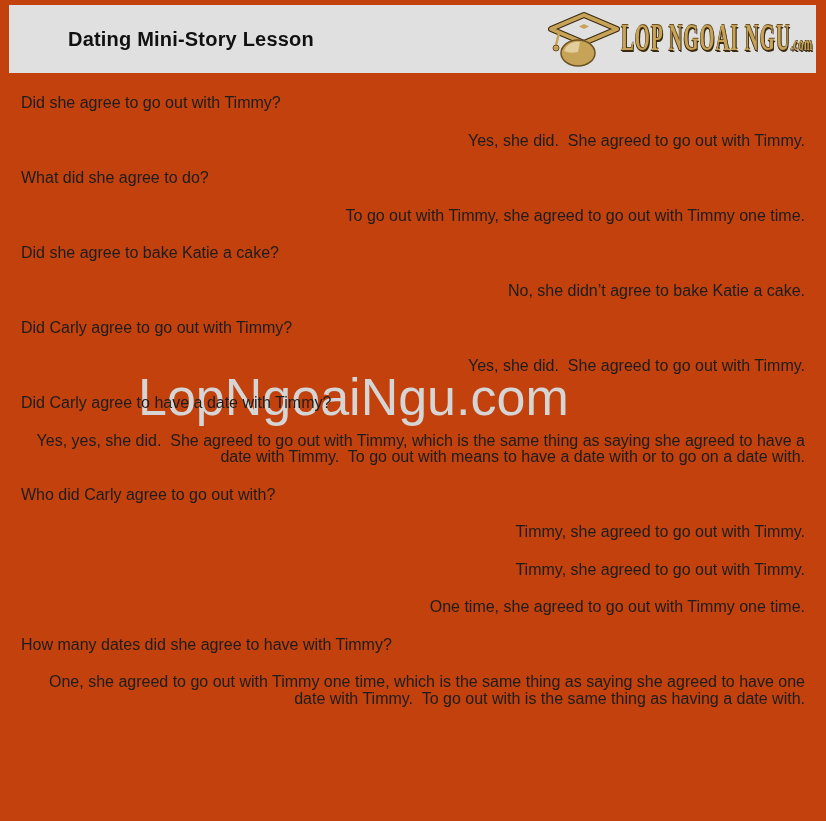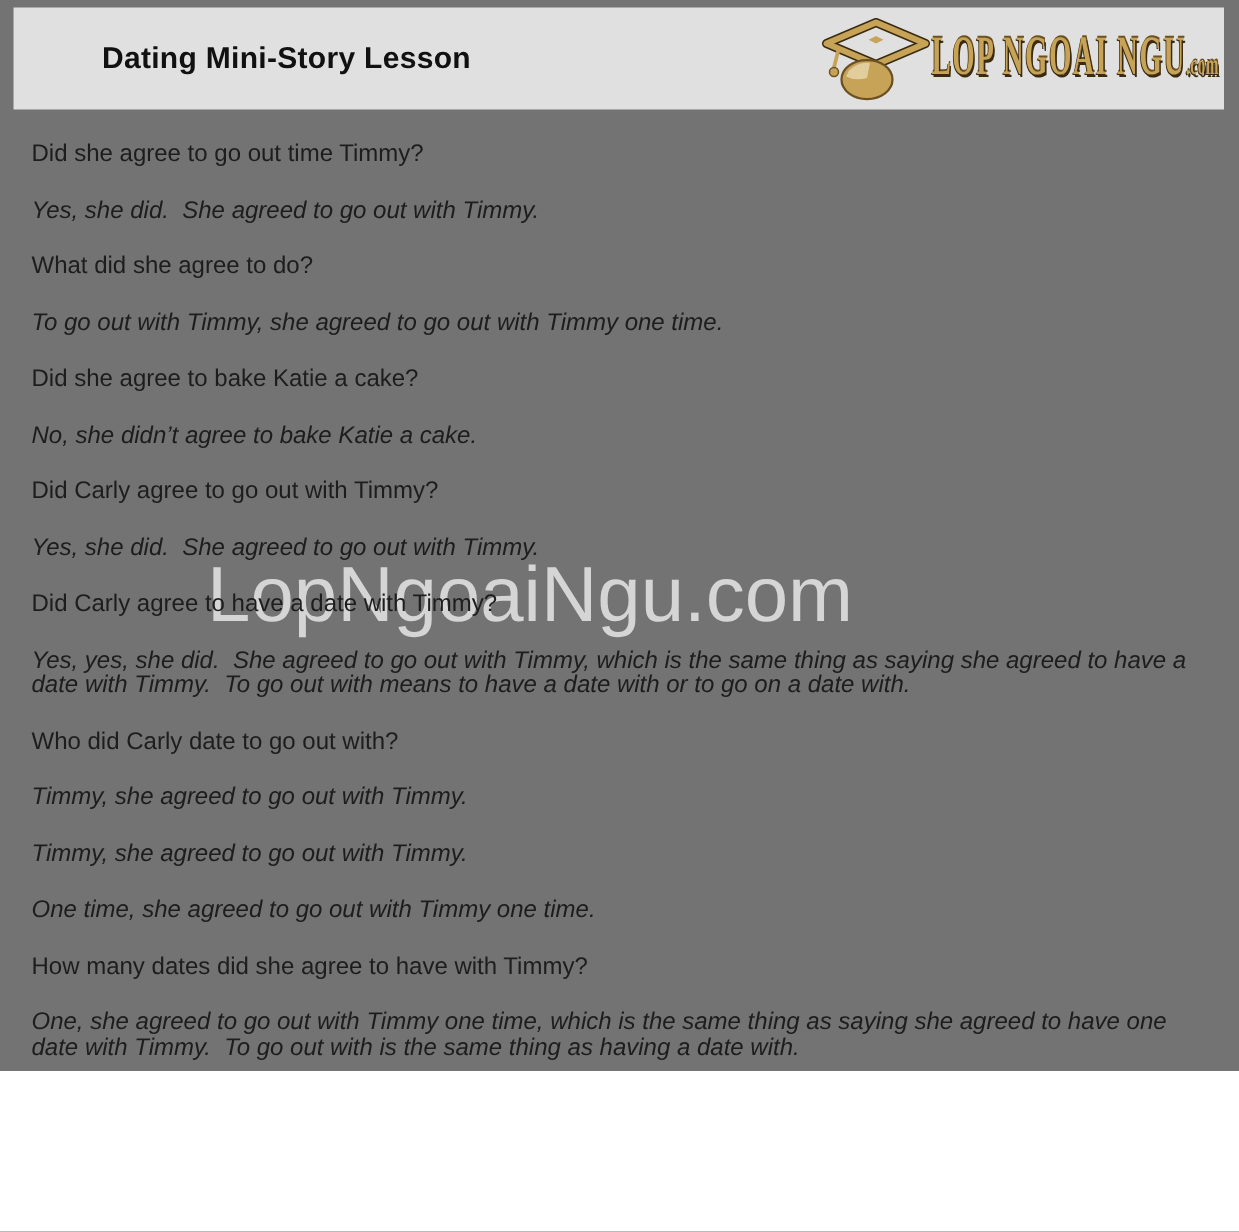--- a/index.html
+++ b/index.html
@@ -4,22 +4,22 @@
 <style>
   html, body {
     margin: 0;
     padding: 0;
     background: #ffffff;
     font-family: "Liberation Sans", sans-serif;
   }
   .page {
     position: relative;
     width: 826px;
-    height: 714px;
-    background: #737373;
+    height: 821px;
+    background: #c2410c;
     overflow: hidden;
   }
 
   
   .header-bar {
     position: absolute;
     left: 9px;
     top: 5px;
     width: 807px;
     height: 68px;
@@ -94,21 +94,21 @@
     z-index: 2;
   }
   .content p {
     margin: 0 0 21px 0;
     font-size: 16px;
     line-height: 16.5px;
     color: #1d1d1d;
     white-space: pre-wrap;
   }
   .content p.answer {
-    font-style: italic;
+    text-align: right;
   }
 </style>
 </head>
 <body>
 
 <div class="page">
 
   <header class="header-bar">
     <h1 class="page-title">Dating Mini-Story Lesson</h1>
 
@@ -126,36 +126,36 @@
 
         <polygon points="36,12 41,14.5 36,17 31,14.5" fill="#c7a357"></polygon>
       </svg>
       <span class="logo-text-wrap"><span>LOP NGOAI NGU</span><span class="logo-suffix">.com</span></span>
     </a>
   </header>
 
   <div class="watermark">LopNgoaiNgu.com</div>
 
   <main class="content">
-    <p class="question">Did she agree to go out time Timmy?</p>
+    <p class="question">Did she agree to go out with Timmy?</p>
     <p class="answer">Yes, she did.  She agreed to go out with Timmy.</p>
 
     <p class="question">What did she agree to do?</p>
     <p class="answer">To go out with Timmy, she agreed to go out with Timmy one time.</p>
 
     <p class="question">Did she agree to bake Katie a cake?</p>
     <p class="answer">No, she didn’t agree to bake Katie a cake.</p>
 
     <p class="question">Did Carly agree to go out with Timmy?</p>
     <p class="answer">Yes, she did.  She agreed to go out with Timmy.</p>
 
     <p class="question">Did Carly agree to have a date with Timmy?</p>
     <p class="answer">Yes, yes, she did.  She agreed to go out with Timmy, which is the same thing as saying she agreed to have a date with Timmy.  To go out with means to have a date with or to go on a date with.</p>
 
-    <p class="question">Who did Carly date to go out with?</p>
+    <p class="question">Who did Carly agree to go out with?</p>
     <p class="answer">Timmy, she agreed to go out with Timmy.</p>
 
     <p class="answer">Timmy, she agreed to go out with Timmy.</p>
 
     <p class="answer">One time, she agreed to go out with Timmy one time.</p>
 
     <p class="question">How many dates did she agree to have with Timmy?</p>
     <p class="answer">One, she agreed to go out with Timmy one time, which is the same thing as saying she agreed to have one date with Timmy.  To go out with is the same thing as having a date with.</p>
   </main>
 

